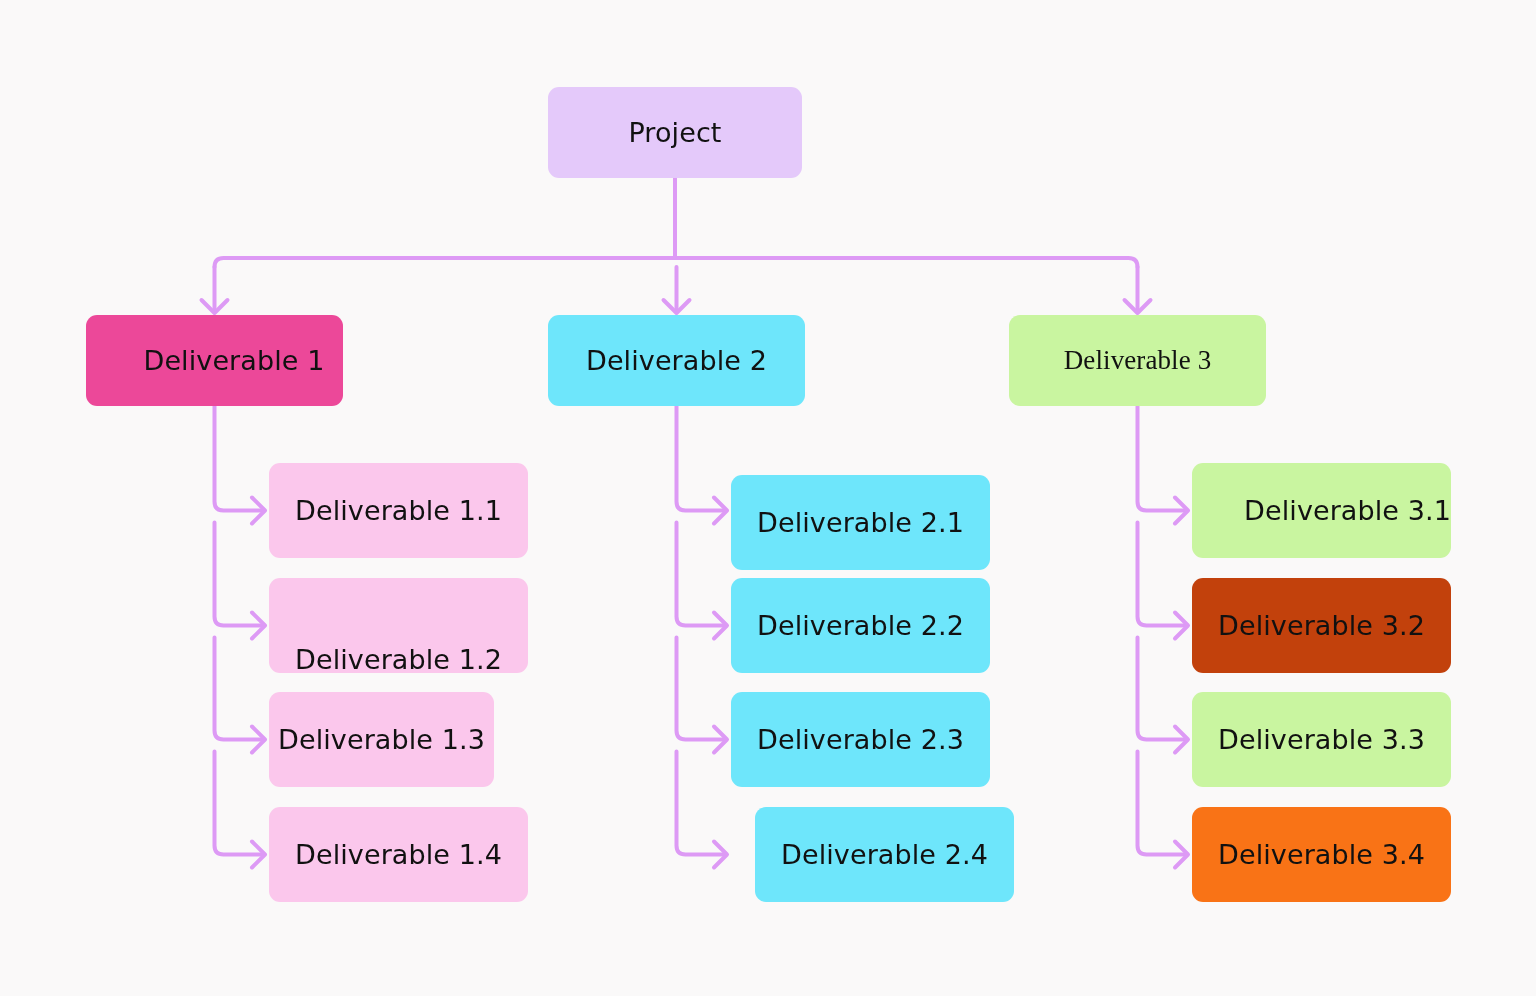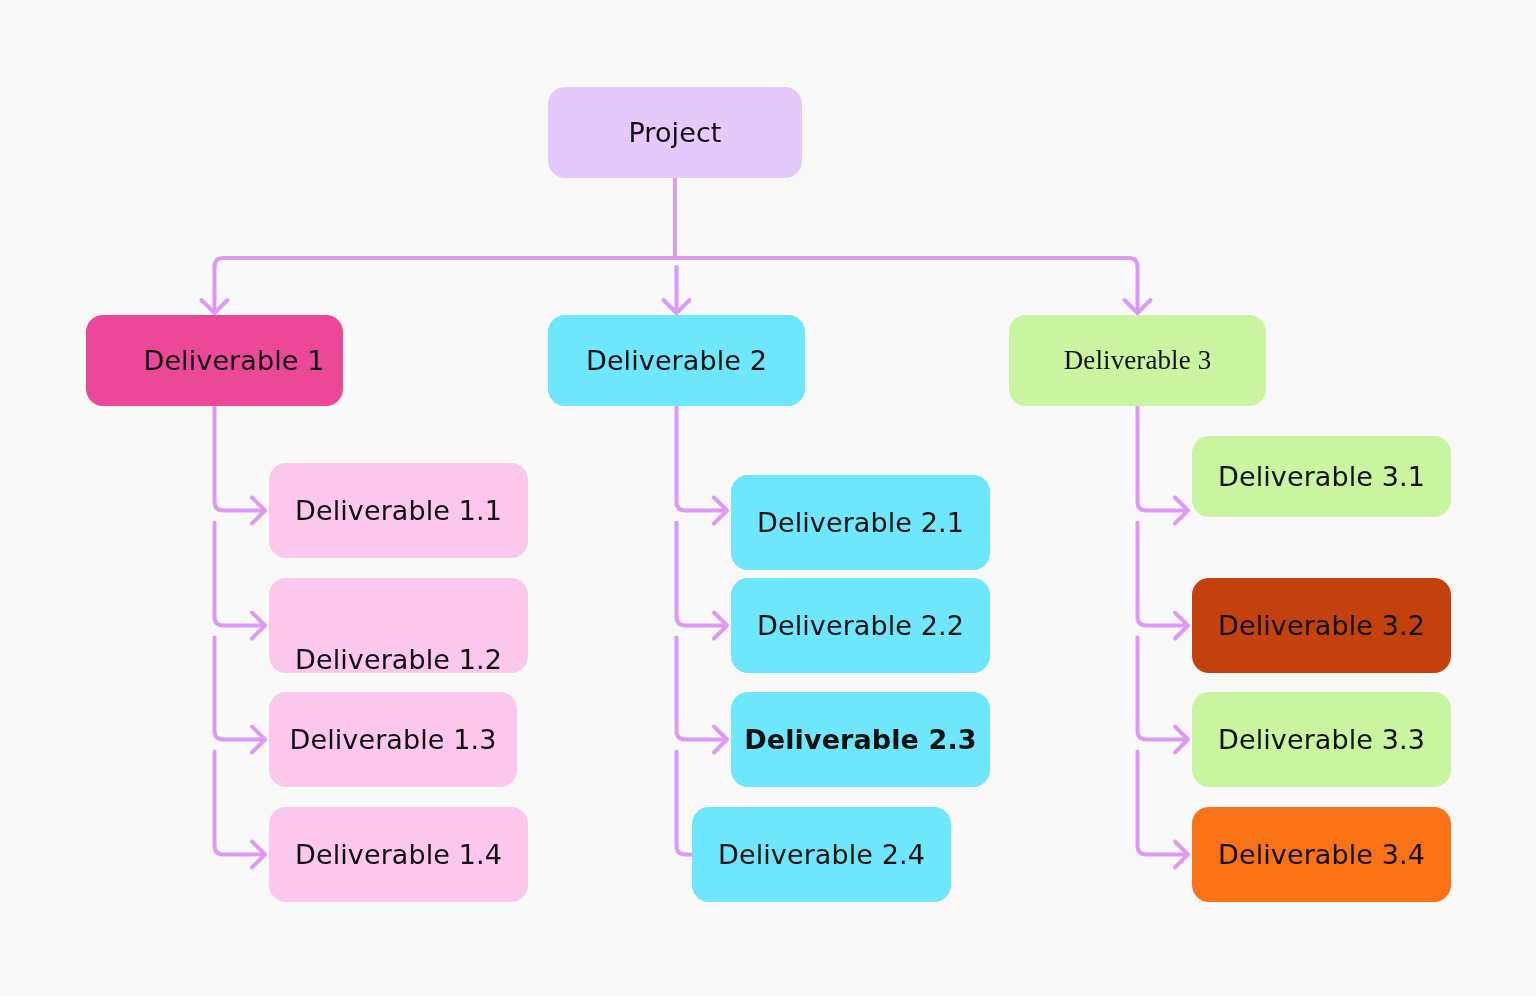--- a/index.html
+++ b/index.html
@@ -25,21 +25,21 @@
     width: 1536px;
     height: 996px;
     pointer-events: none;
   }
   .node {
     position: absolute;
     display: flex;
     align-items: center;
     justify-content: center;
     box-sizing: border-box;
-    border-radius: 17px;
+    border-radius: 11px;
     color: #111111;
     font-size: 27px;
     font-weight: 400;
     letter-spacing: 0.1px;
     line-height: 1;
     white-space: nowrap;
   }
   .node.root  { font-size: 27px; }
   .node.level1{ font-size: 27px; }
   .node.level2{ font-size: 27px; }
@@ -88,45 +88,45 @@
       </div>
       <div class="node level1" style="left: 86px; top: 315px; width: 257px; height: 91px; background: #ec4899; color: rgb(17, 17, 17); padding-left: 39px;">
         <span>Deliverable 1</span>
       </div>
       <div class="node level2" style="left: 269px; top: 463px; width: 259px; height: 95px; background: rgb(251, 199, 236); color: rgb(17, 17, 17);">
         <span>Deliverable 1.1</span>
       </div>
       <div class="node level2" style="left: 269px; top: 578px; width: 259px; height: 95px; background: rgb(251, 199, 236); color: rgb(17, 17, 17); align-items: flex-end;">
         <span>Deliverable 1.2</span>
       </div>
-      <div class="node level2" style="left: 269px; top: 692px; width: 248px; height: 95px; background: rgb(251, 199, 236); color: rgb(17, 17, 17);">
+      <div class="node level2" style="left: 269px; top: 692px; width: 225px; height: 95px; background: rgb(251, 199, 236); color: rgb(17, 17, 17);">
         <span>Deliverable 1.3</span>
       </div>
       <div class="node level2" style="left: 269px; top: 807px; width: 259px; height: 95px; background: rgb(251, 199, 236); color: rgb(17, 17, 17);">
         <span>Deliverable 1.4</span>
       </div>
       <div class="node level1" style="left: 548px; top: 315px; width: 257px; height: 91px; background: rgb(110, 230, 251); color: rgb(17, 17, 17);">
         <span>Deliverable 2</span>
       </div>
       <div class="node level2" style="left: 731px; top: 463px; width: 259px; height: 95px; background: rgb(110, 230, 251); color: rgb(17, 17, 17); margin-top: 12px;">
         <span>Deliverable 2.1</span>
       </div>
       <div class="node level2" style="left: 731px; top: 578px; width: 259px; height: 95px; background: rgb(110, 230, 251); color: rgb(17, 17, 17);">
         <span>Deliverable 2.2</span>
       </div>
-      <div class="node level2" style="left: 731px; top: 692px; width: 259px; height: 95px; background: rgb(110, 230, 251); color: rgb(17, 17, 17); font-weight: bold;">
+      <div class="node level2" style="left: 731px; top: 692px; width: 259px; height: 95px; background: rgb(110, 230, 251); color: rgb(17, 17, 17);">
         <span>Deliverable 2.3</span>
       </div>
-      <div class="node level2" style="left: 692px; top: 807px; width: 259px; height: 95px; background: rgb(110, 230, 251); color: rgb(17, 17, 17);">
+      <div class="node level2" style="left: 755px; top: 807px; width: 259px; height: 95px; background: rgb(110, 230, 251); color: rgb(17, 17, 17);">
         <span>Deliverable 2.4</span>
       </div>
       <div class="node level1" style="left: 1009px; top: 315px; width: 257px; height: 91px; background: rgb(201, 245, 160); color: rgb(17, 17, 17); font-family: Liberation Serif, serif;">
         <span>Deliverable 3</span>
       </div>
-      <div class="node level2" style="left: 1192px; top: 436px; width: 259px; height: 81px; background: rgb(201, 245, 160); color: rgb(17, 17, 17);">
+      <div class="node level2" style="left: 1192px; top: 463px; width: 259px; height: 95px; background: rgb(201, 245, 160); color: rgb(17, 17, 17); justify-content: flex-end;">
         <span>Deliverable 3.1</span>
       </div>
       <div class="node level2" style="left: 1192px; top: 578px; width: 259px; height: 95px; background: #c2410c; color: rgb(17, 17, 17);">
         <span>Deliverable 3.2</span>
       </div>
       <div class="node level2" style="left: 1192px; top: 692px; width: 259px; height: 95px; background: rgb(201, 245, 160); color: rgb(17, 17, 17);">
         <span>Deliverable 3.3</span>
       </div>
       <div class="node level2" style="left: 1192px; top: 807px; width: 259px; height: 95px; background: #f97316; color: rgb(17, 17, 17);">
         <span>Deliverable 3.4</span>

